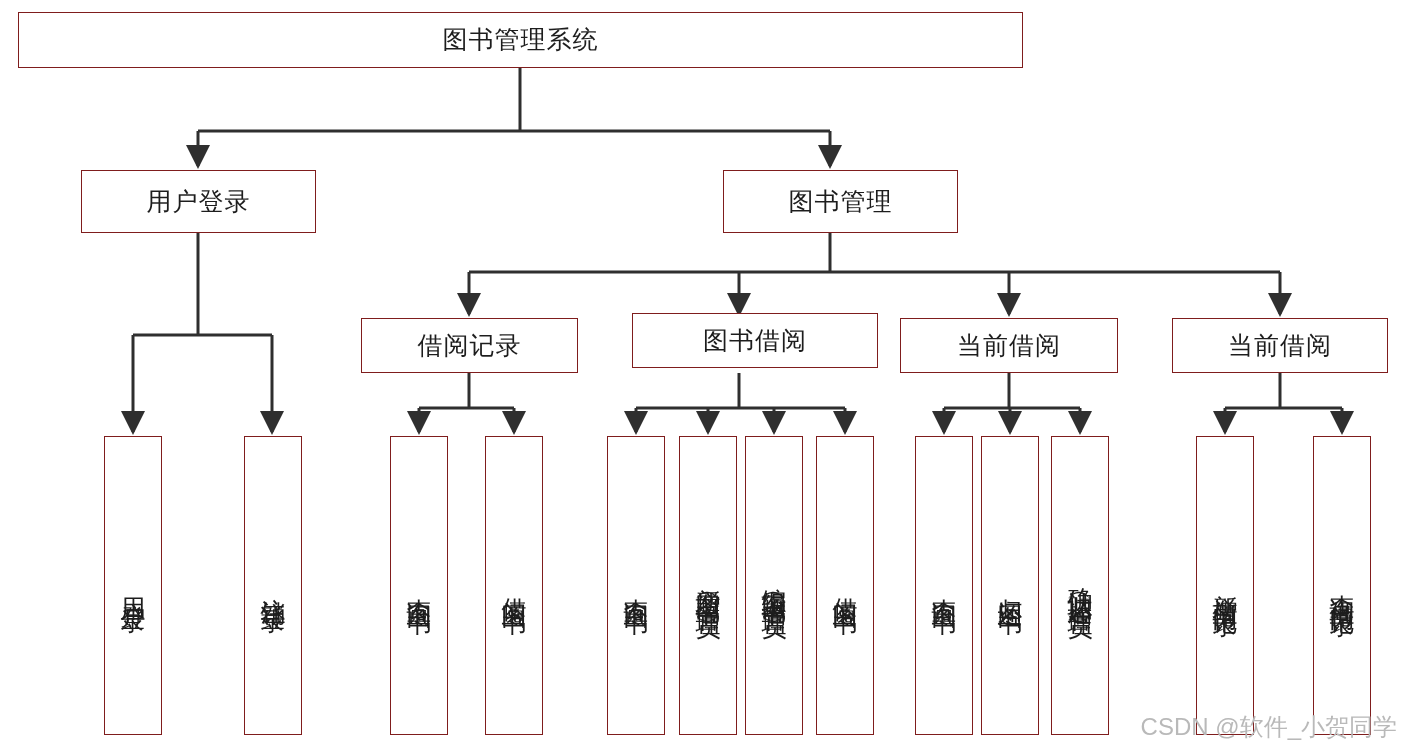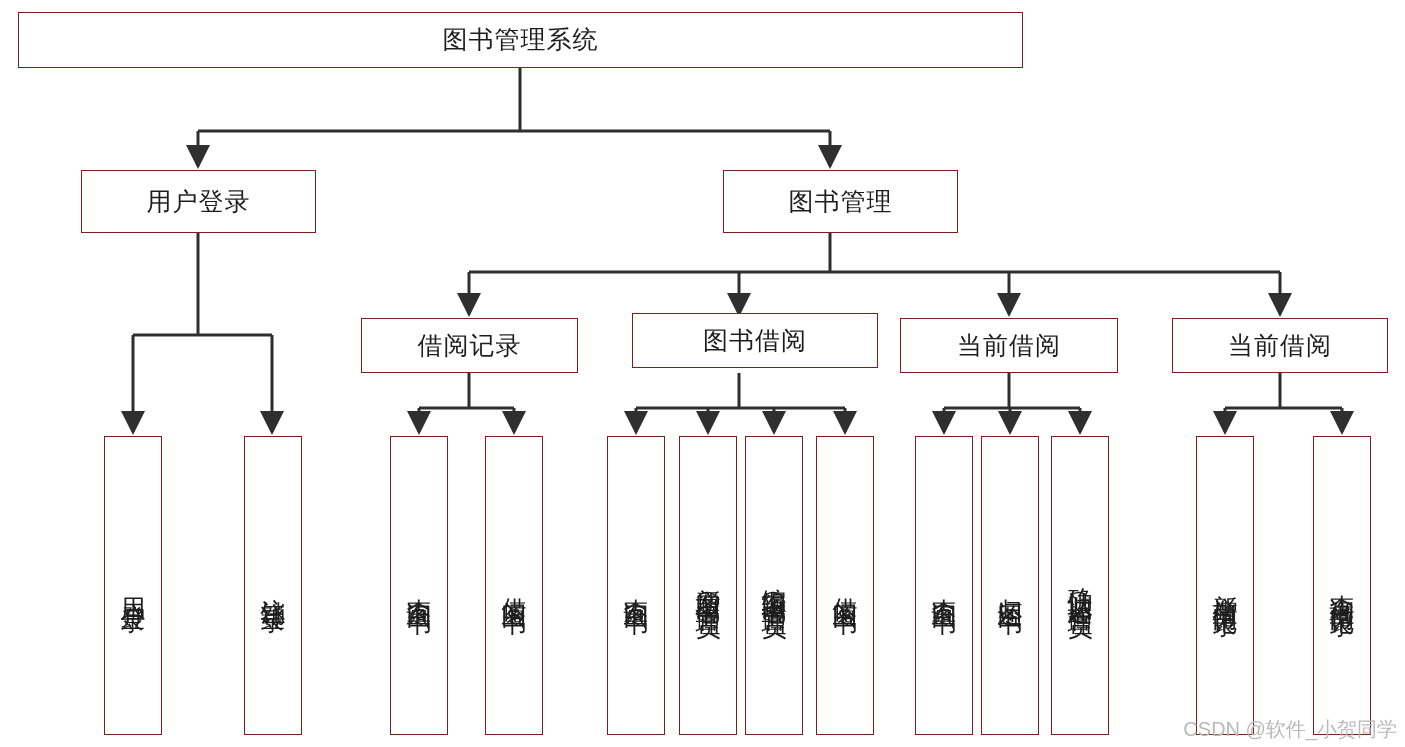--- a/index.html
+++ b/index.html
@@ -55,21 +55,21 @@
     writing-mode: vertical-rl;
     text-orientation: upright;
     display: block;
     text-align: center;
     white-space: nowrap;
   }
   #watermark {
     position: absolute;
     right: 8px;
     bottom: 4px;
-    font-size: 20px;
+    font-size: 24px;
     color: #b9b9b9;
     white-space: nowrap;
     user-select: none;
   }
 </style>
 </head>
 <body>
 
 <div id="diagram-root">
 

